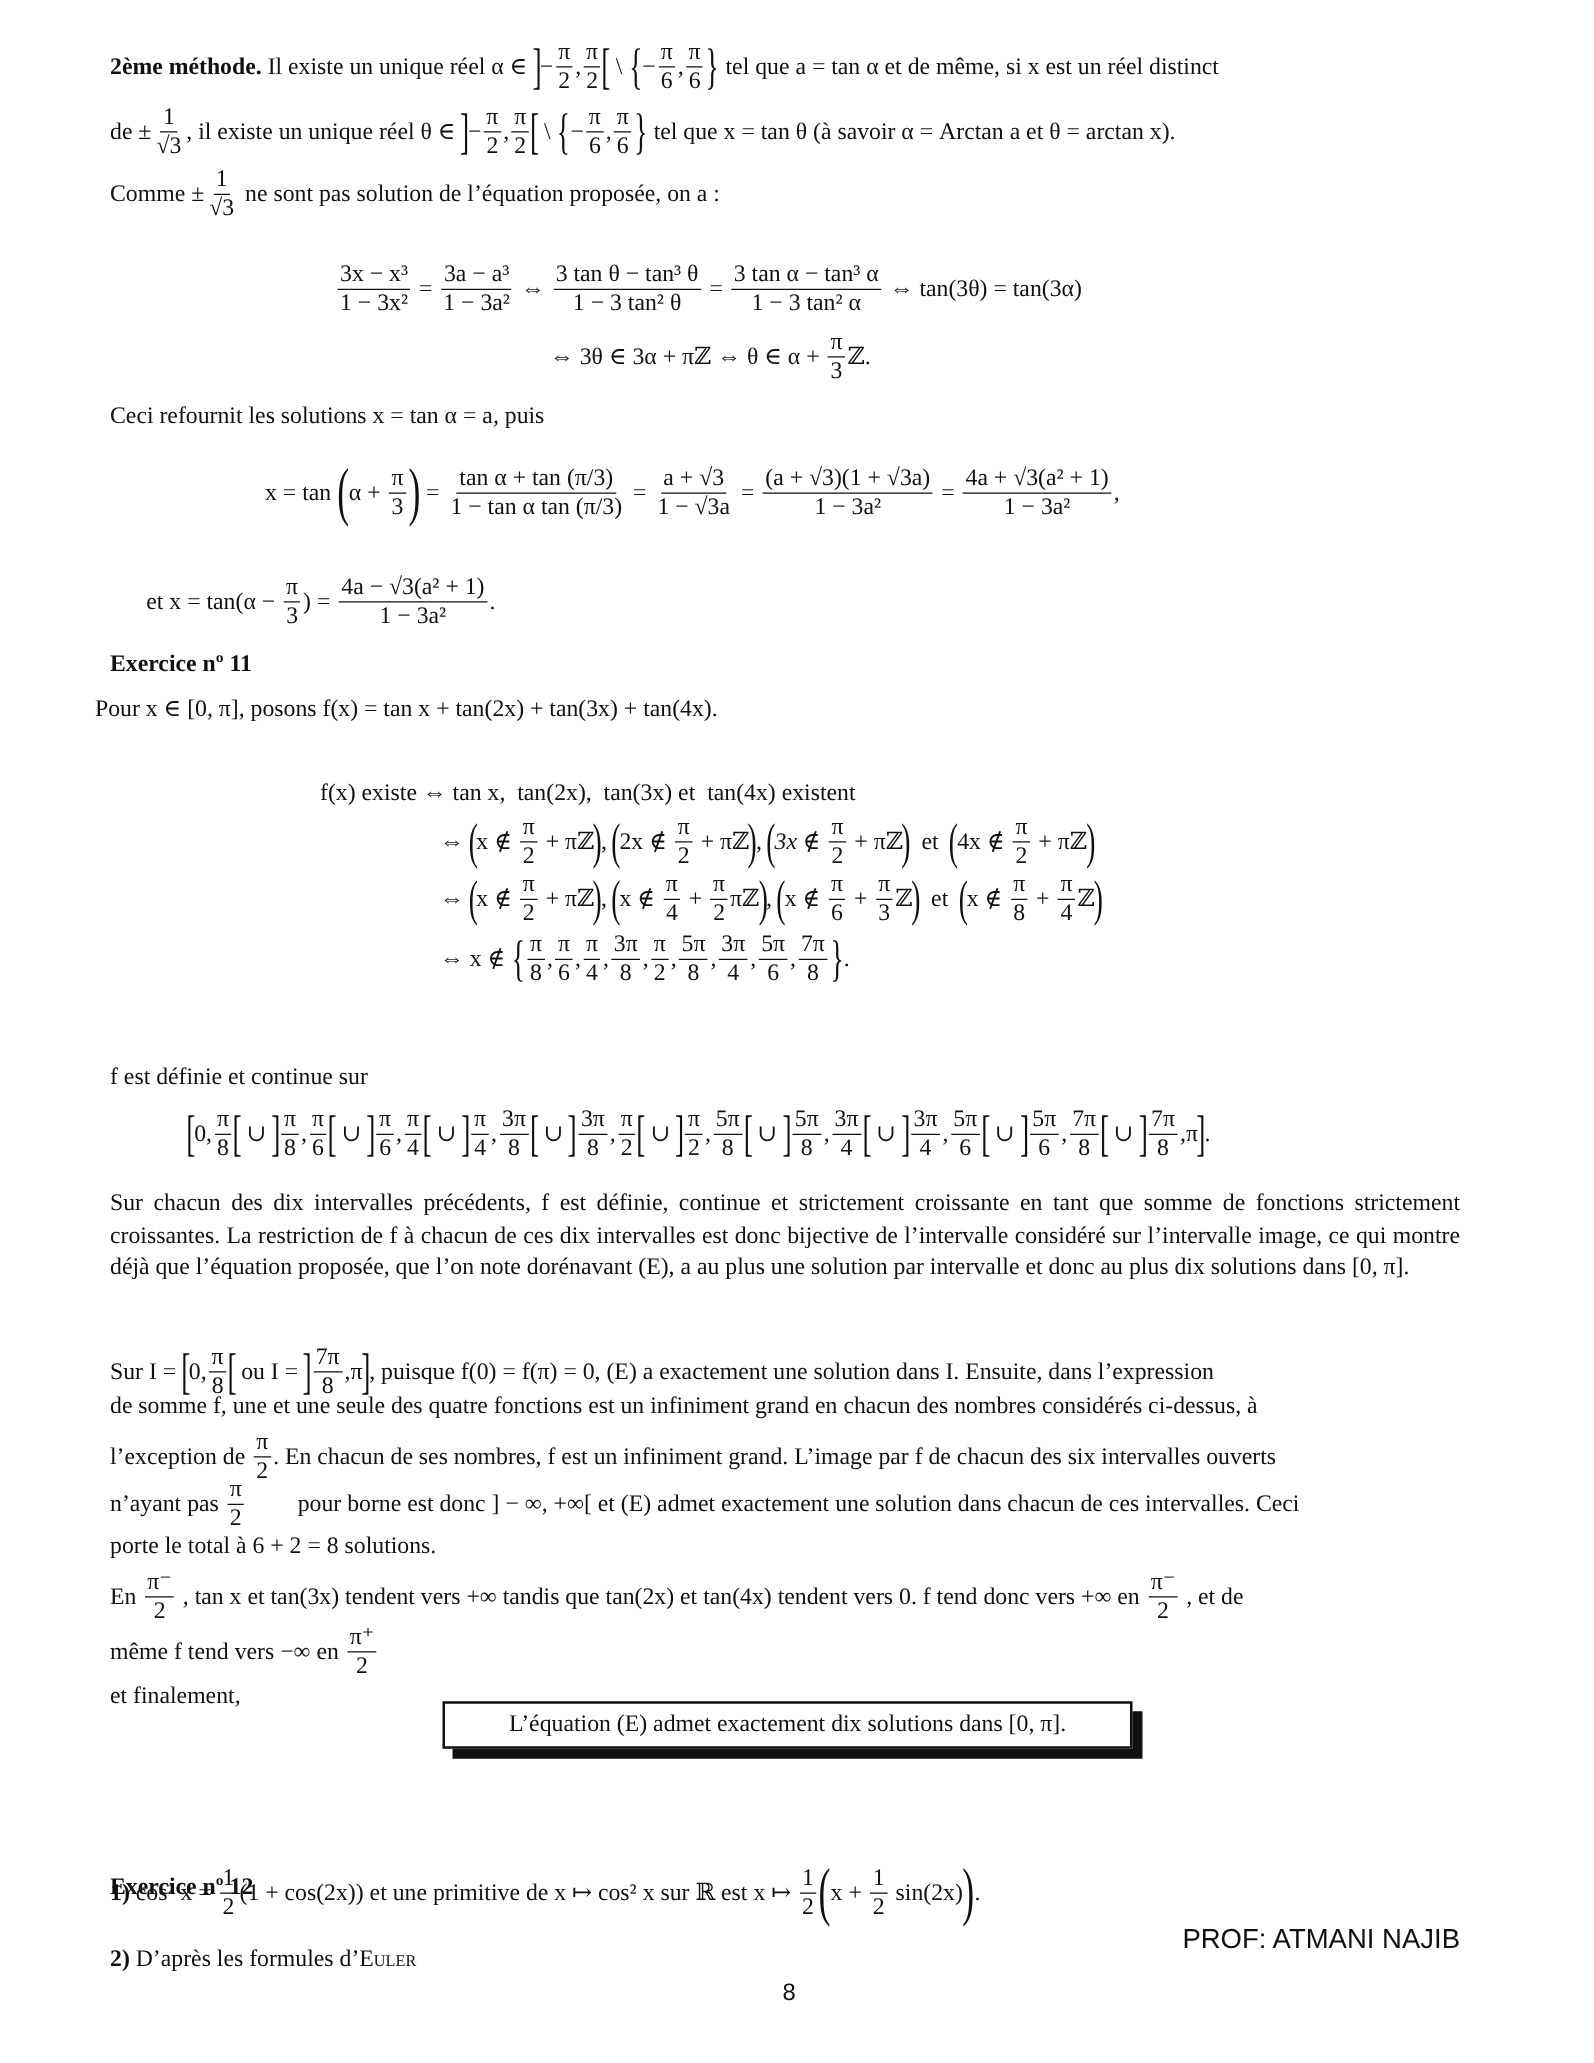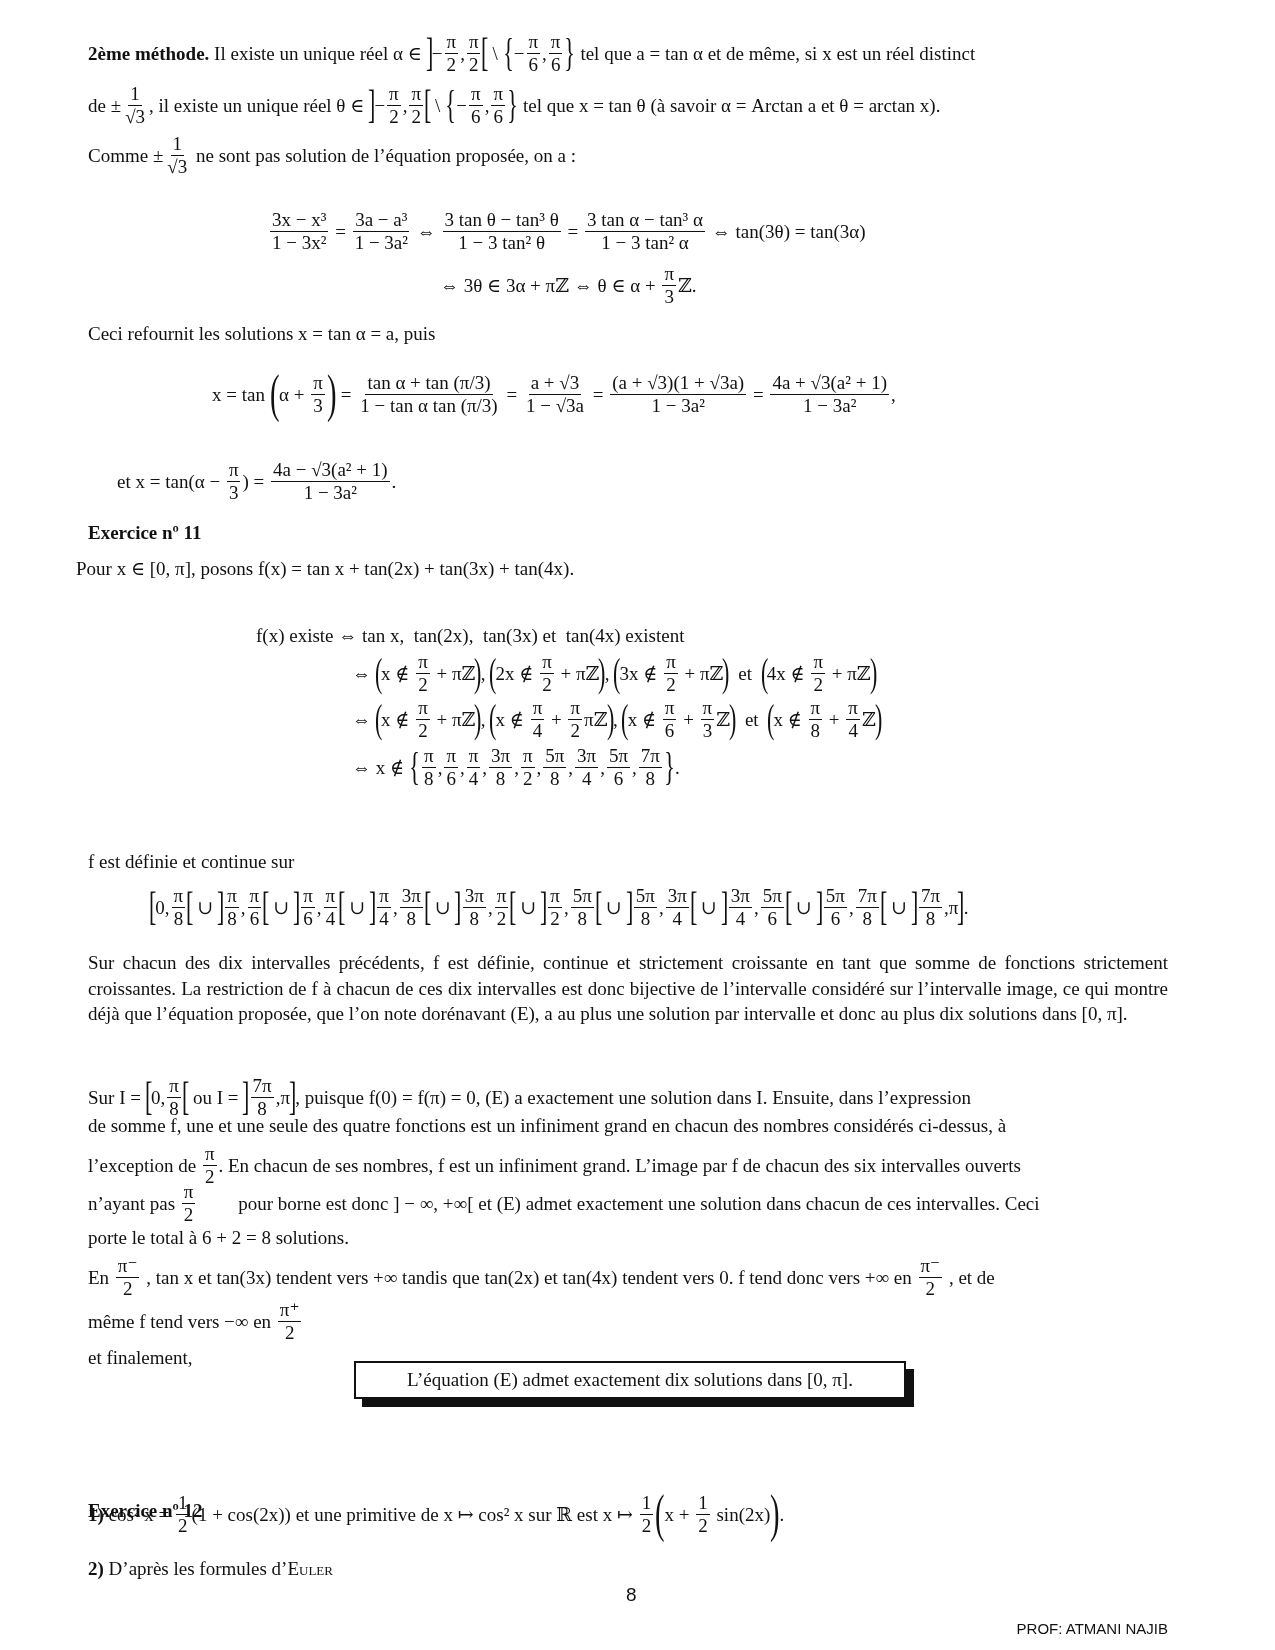--- a/index.html
+++ b/index.html
@@ -11,21 +11,21 @@
   .b{font-weight:bold;}
   .sc{font-variant:small-caps;}
   .frac{display:inline-flex;flex-direction:column;align-items:center;vertical-align:middle;margin:0 2px;}
   .frac .num{padding:0 2px 1px;border-bottom:1.3px solid #111;line-height:1.05;}
   .frac .den{padding:1px 2px 0;line-height:1.05;}
   .big{font-size:40px;line-height:1;font-weight:300;transform:scaleX(0.55);display:inline-block;vertical-align:middle;margin:0 -4px;}
   .huge{font-size:52px;}
   .para{position:absolute;left:88px;width:1080px;text-align:justify;line-height:25.5px;}
   .box{position:absolute;left:354px;top:1361px;width:548px;height:34px;border:2px solid #111;background:#fff;
        box-shadow:8px 8px 0 #111;display:flex;align-items:center;justify-content:center;}
-  .footer-right{position:absolute;right:107px;top:1620px;font-family:"Liberation Sans",sans-serif;font-size:15px;}
+  .footer-right{position:absolute;right:107px;top:1538px;font-family:"Liberation Sans",sans-serif;font-size:22px;}
   .page-num{position:absolute;left:626px;top:1584px;font-family:"Liberation Sans",sans-serif;font-size:19px;}
 </style>
 </head>
 <body>
 
 <div id="doc">
   <div id="lines">
       <div class="line" style="top: 32px; left: 88px;"><span class="seg txt b" style="white-space: pre;">2ème méthode.</span><span class="seg txt " style="white-space: pre;"> Il existe un unique réel α ∈ </span><span class="big ">]</span><span class="seg txt " style="white-space: pre;">−</span><span class="frac">
           <span class="num">π</span>
           <span class="den">2</span>
@@ -102,21 +102,21 @@
         </span><span class="seg txt " style="white-space: pre;">.</span></div>
       <div class="line" style="top: 521px; left: 88px;"><span class="seg txt b" style="white-space: pre;">Exercice nº 11</span></div>
       <div class="line" style="top: 557px; left: 76px;"><span class="seg txt " style="white-space: pre;">Pour x ∈ [0, π], posons f(x) = tan x + tan(2x) + tan(3x) + tan(4x).</span></div>
       <div class="line" style="top: 624px; left: 256px;"><span class="seg txt " style="white-space: pre;">f(x) existe ⇔ tan x,  tan(2x),  tan(3x) et  tan(4x) existent</span></div>
       <div class="line" style="top: 652px; left: 352px;"><span class="seg txt " style="white-space: pre;">⇔ </span><span class="big ">(</span><span class="seg txt " style="white-space: pre;">x ∉ </span><span class="frac">
           <span class="num">π</span>
           <span class="den">2</span>
         </span><span class="seg txt " style="white-space: pre;"> + πℤ</span><span class="big ">)</span><span class="seg txt " style="white-space: pre;">, </span><span class="big ">(</span><span class="seg txt " style="white-space: pre;">2x ∉ </span><span class="frac">
           <span class="num">π</span>
           <span class="den">2</span>
-        </span><span class="seg txt " style="white-space: pre;"> + πℤ</span><span class="big ">)</span><span class="seg txt " style="white-space: pre;">, </span><span class="big ">(</span><span class="seg txt " style="white-space: pre;">3x ∉ </span><span class="frac">
+        </span><span class="seg txt " style="white-space: pre;"> + πℤ</span><span class="big ">)</span><span class="seg txt " style="white-space: pre;">, </span><span class="big ">(</span><span class="seg txt " style="white-space: pre; font-style: italic;">3x ∉ </span><span class="frac">
           <span class="num">π</span>
           <span class="den">2</span>
         </span><span class="seg txt " style="white-space: pre;"> + πℤ</span><span class="big ">)</span><span class="seg txt " style="white-space: pre;">  et  </span><span class="big ">(</span><span class="seg txt " style="white-space: pre;">4x ∉ </span><span class="frac">
           <span class="num">π</span>
           <span class="den">2</span>
         </span><span class="seg txt " style="white-space: pre;"> + πℤ</span><span class="big ">)</span></div>
       <div class="line" style="top: 698px; left: 352px;"><span class="seg txt " style="white-space: pre;">⇔ </span><span class="big ">(</span><span class="seg txt " style="white-space: pre;">x ∉ </span><span class="frac">
           <span class="num">π</span>
           <span class="den">2</span>
         </span><span class="seg txt " style="white-space: pre;"> + πℤ</span><span class="big ">)</span><span class="seg txt " style="white-space: pre;">, </span><span class="big ">(</span><span class="seg txt " style="white-space: pre;">x ∉ </span><span class="frac">

